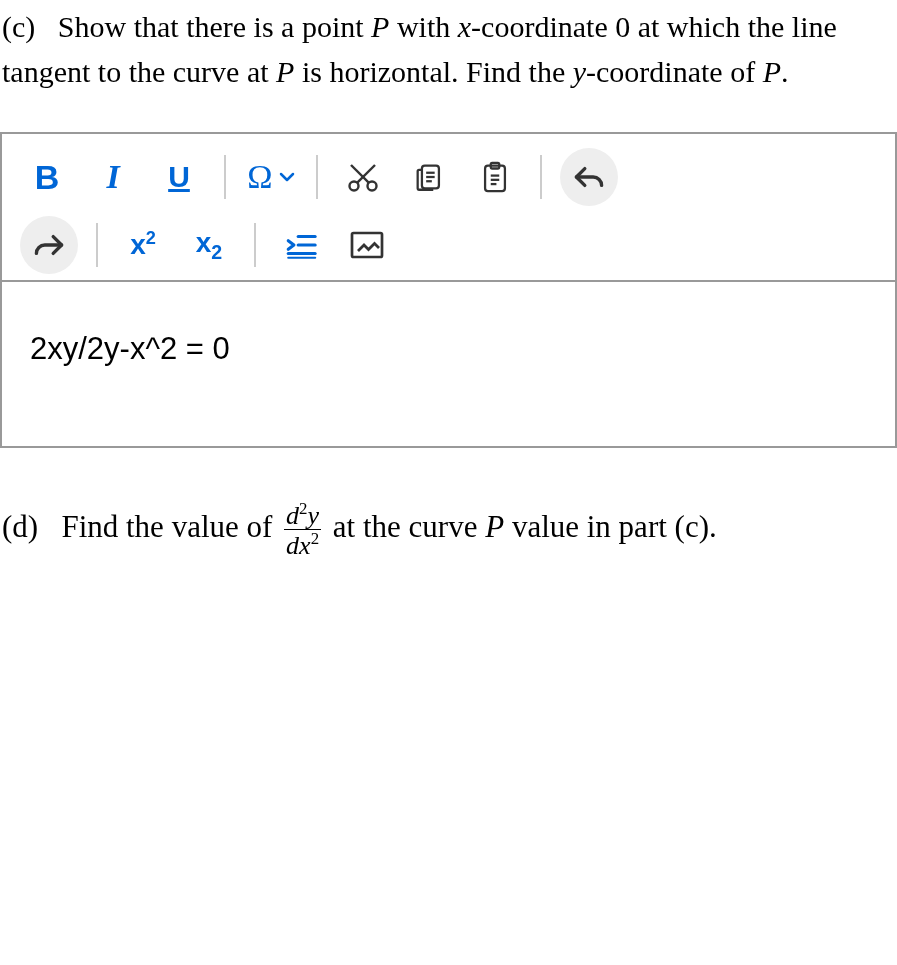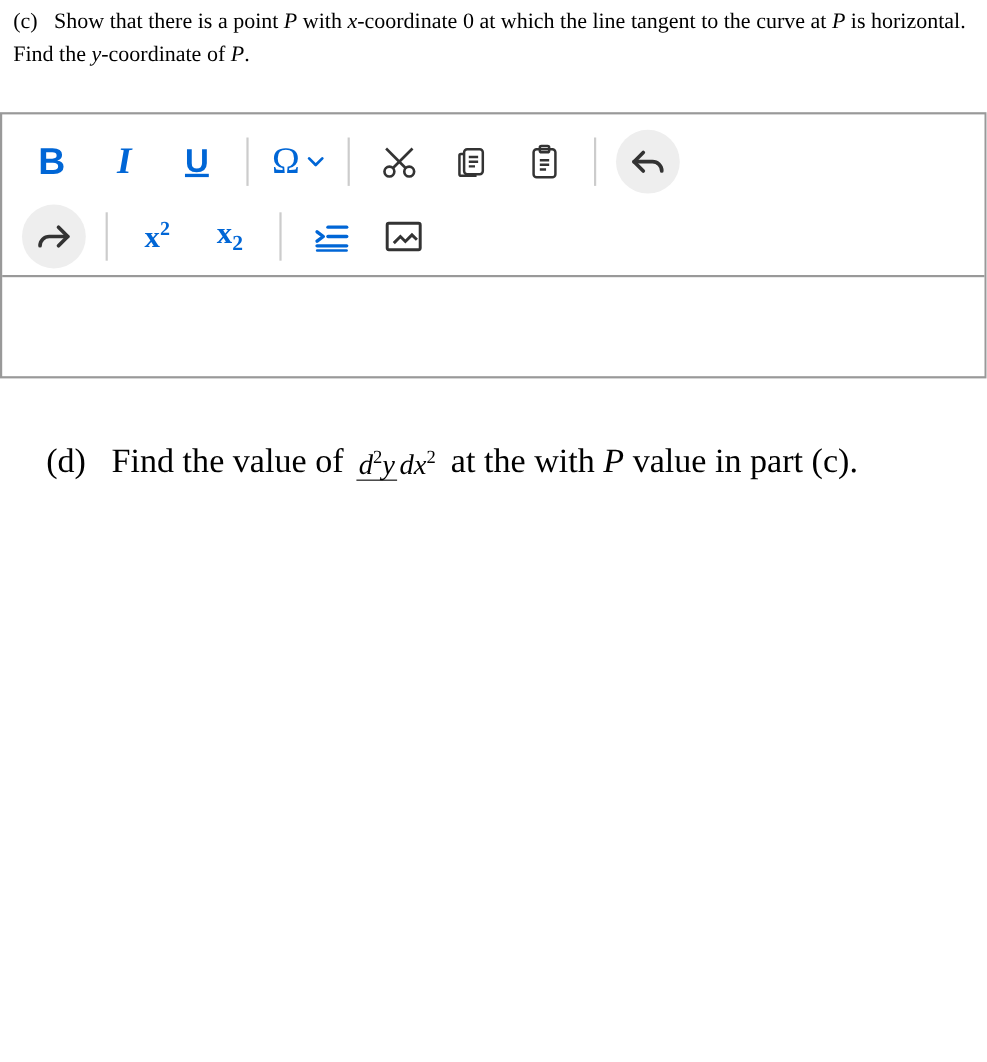--- a/index.html
+++ b/index.html
@@ -5,23 +5,23 @@
   * { box-sizing: border-box; margin: 0; padding: 0; }
   body {
     width: 897px;
     height: 965px;
     background: #fff;
     font-family: Arial, Helvetica, sans-serif;
     color: #000;
     overflow: hidden;
   }
   .question-c {
-    font-size: 20px;
+    font-size: 30px;
     line-height: 1.5;
-    padding: 4px 0 0 12px;
+    padding: 4px 0 0 2px;
     font-family: 'Times New Roman', Times, serif;
   }
   .mathit { font-family: 'Times New Roman', Times, serif; font-style: italic; }
   .editor-box {
     border: 2px solid #999;
     margin-top: 38px;
     width: 100%;
   }
   .toolbar {
     display: flex;
@@ -74,37 +74,36 @@
     line-height: 2.4;
     font-family: Arial, Helvetica, sans-serif;
   }
   .editor-content p { margin: 0; }
   .question-d {
     font-size: 31px;
     line-height: 1.5;
     padding: 52px 0 0 2px;
     font-family: 'Times New Roman', Times, serif;
     white-space: nowrap;
-    margin-left: 40px;
   }
   .frac {
     display: inline-flex;
-    flex-direction: row;
+    flex-direction: column;
     align-items: center;
     vertical-align: middle;
     font-size: 26px;
     line-height: 1.05;
     margin: 0 4px;
     font-family: 'Times New Roman', Times, serif;
   }
   .frac .num { border-bottom: 1.5px solid #000; padding: 0 2px; }
   .frac .den { padding: 0 2px; }
   sup { font-size: 0.65em; }
   sub { font-size: 0.7em; }
-  .superx { font-family: Liberation Serif, serif; font-weight: bold; font-size: 28px; color: #0066d6; }
+  .superx { font-family: Liberation Sans, sans-serif; font-weight: bold; font-size: 28px; color: #0066d6; }
 </style>
 </head>
 <body>
 
 <div class="question-c">
   <span>(c)</span>&nbsp;&nbsp;
   <span>Show that there is a point</span>
   <span class="mathit">P</span>
   <span>with</span>
   <span class="mathit">x</span><span>-coordinate 0 at which the line tangent to the curve at</span>
@@ -196,26 +195,27 @@
       </div>
       <div class="tb-btn">
         <svg width="36" height="30" viewBox="0 0 24 20" fill="none" stroke="#333" stroke-width="1.8">
           <rect x="2" y="2" width="20" height="16" rx="1"></rect>
           <path d="M6 14 L10 10 L13 13 L17 9 L20 12" fill="none"></path>
         </svg>
       </div>
     </div>
   </div>
   <div class="editor-content">
+    <p>2xy/2y-x^2 = 0</p>
   </div>
 </div>
 
 <div class="question-d">
   <span>(d)</span>&nbsp;&nbsp;
   <span>Find the value of</span>
   <span class="frac">
     <span class="num"><i>d</i><sup>2</sup><i>y</i></span>
     <span class="den"><i>d</i><i>x</i><sup>2</sup></span>
   </span>
-  <span>at the with</span>
+  <span>at the curve</span>
   <span class="mathit">P</span>
   <span>value in part (c).</span>
 </div>
 
 </body></html>

